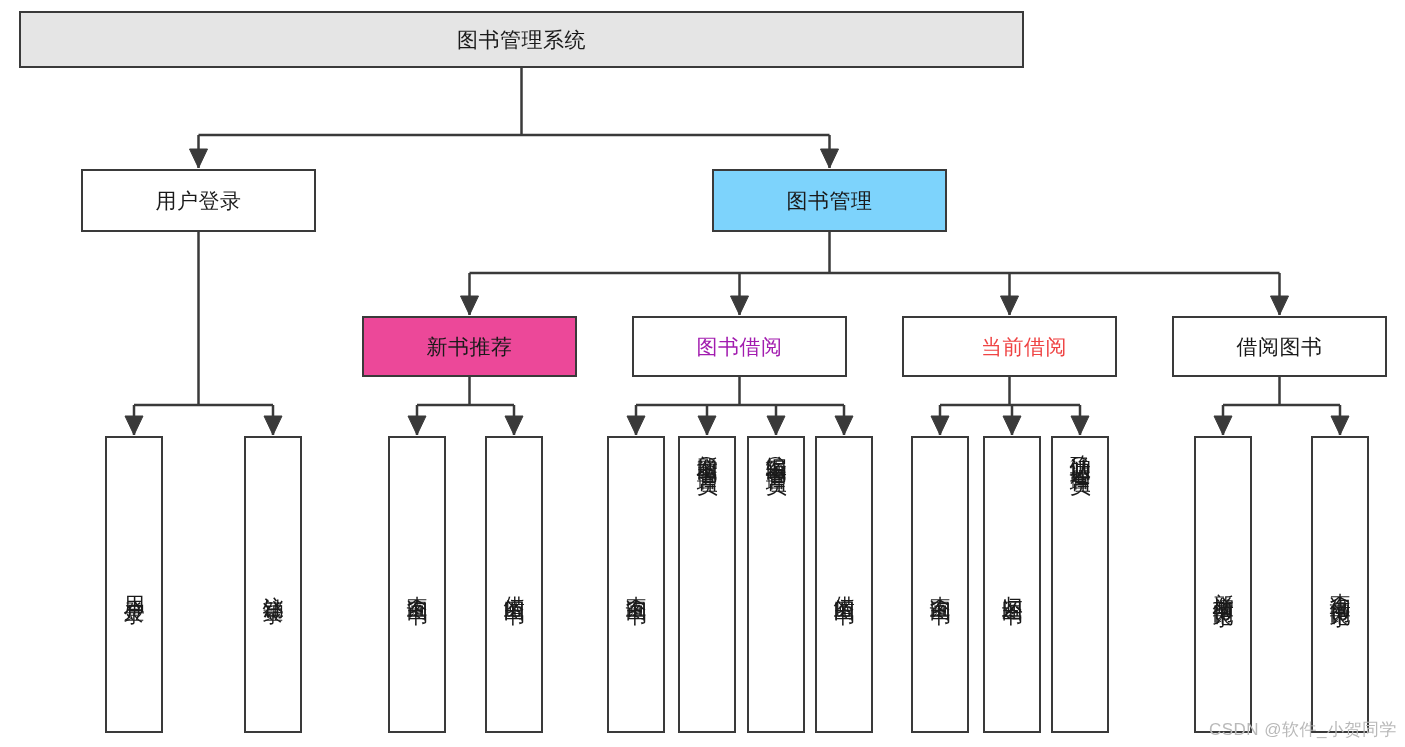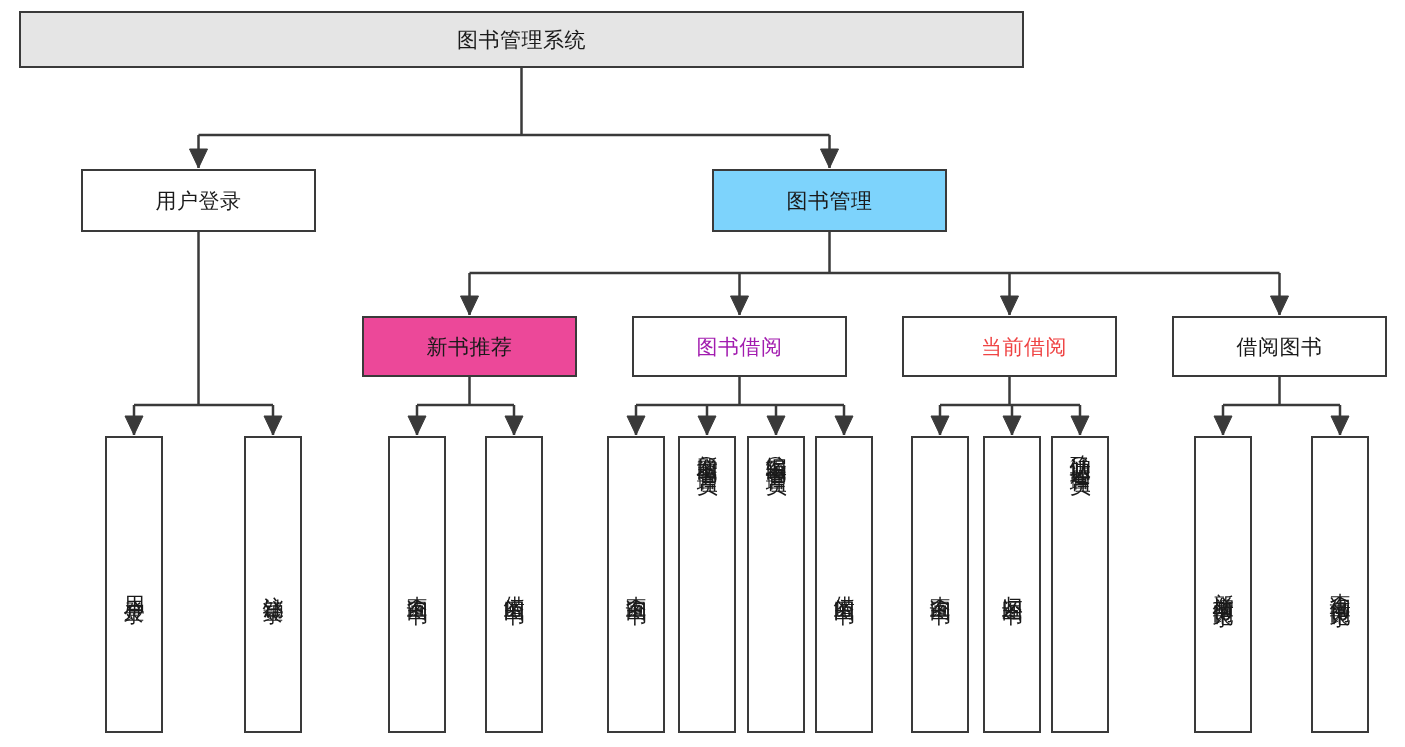--- a/index.html
+++ b/index.html
@@ -182,13 +182,14 @@
       <div class="node vertical" style="left: 1051px; top: 436px; width: 58px; height: 297px; border-color: rgb(58, 58, 58); background: rgb(255, 255, 255);">
         <span class="node-label" style="color: rgb(26, 26, 26);">确认归还（管理员）</span>
       </div>
       <div class="node vertical vcenter" style="left: 1194px; top: 436px; width: 58px; height: 297px; border-color: rgb(58, 58, 58); background: rgb(255, 255, 255);">
         <span class="node-label" style="color: rgb(26, 26, 26);">新增借阅记录</span>
       </div>
       <div class="node vertical vcenter" style="left: 1311px; top: 436px; width: 58px; height: 297px; border-color: rgb(58, 58, 58); background: rgb(255, 255, 255);">
         <span class="node-label" style="color: rgb(26, 26, 26);">查询借阅记录</span>
       </div>
     </div>
+  <div id="watermark">CSDN @软件_小贺同学</div>
 </div>
 
 </body></html>

